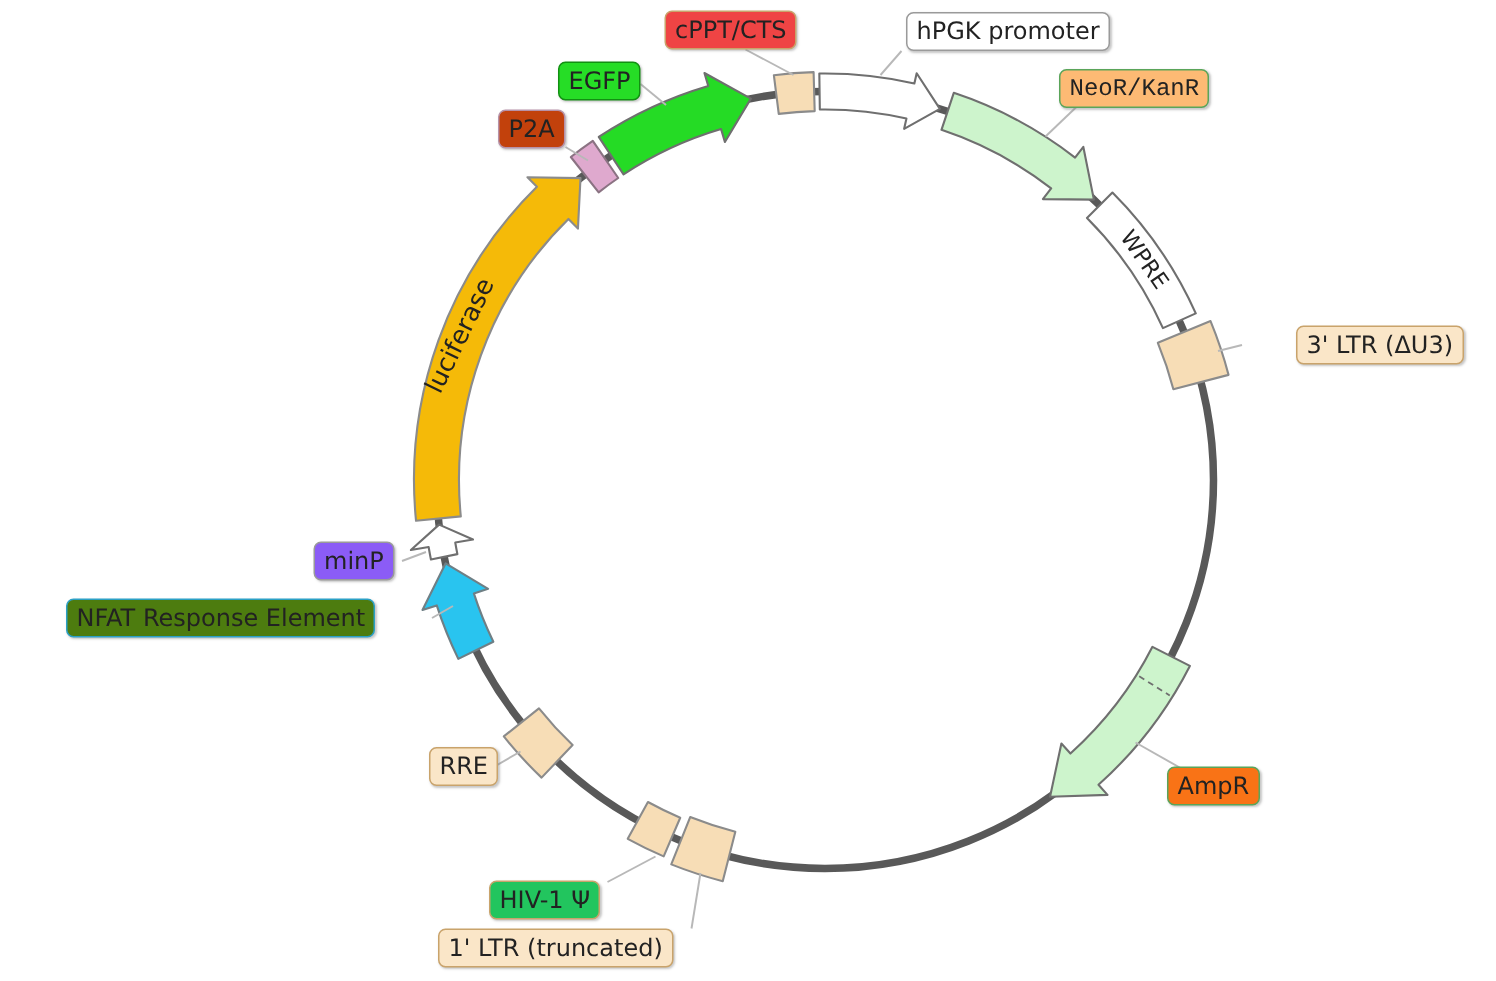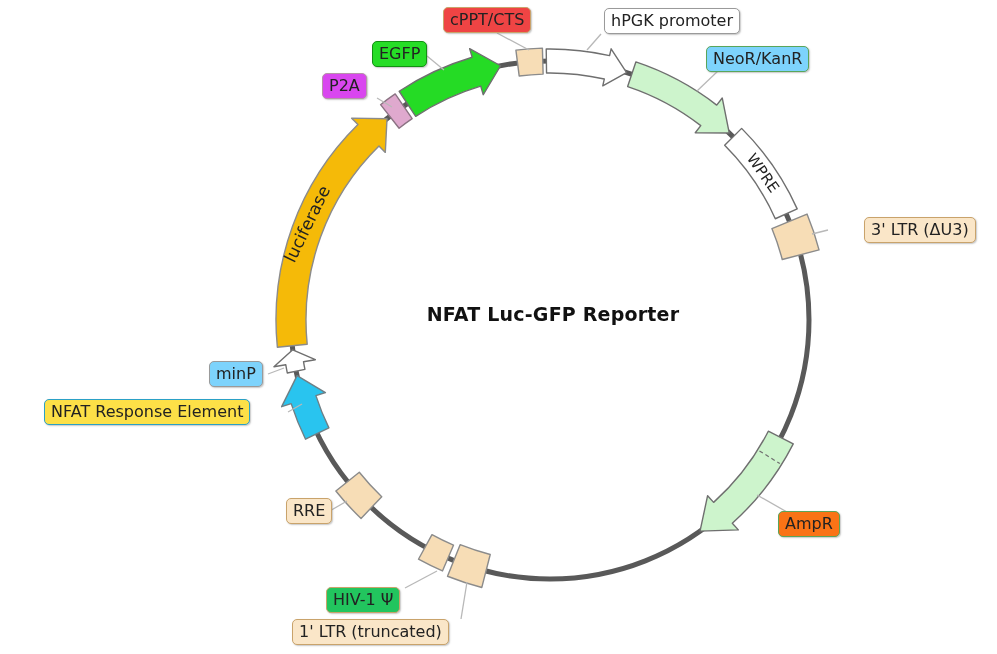--- a/index.html
+++ b/index.html
@@ -45,25 +45,24 @@
       <line x1="288" y1="412" x2="302" y2="404" stroke="#b8b8b8" stroke-width="1.3"></line>
       <line x1="268" y1="374" x2="284" y2="368" stroke="#b8b8b8" stroke-width="1.3"></line>
       <line x1="377" y1="98" x2="392" y2="107" stroke="#b8b8b8" stroke-width="1.3"></line>
       <line x1="427" y1="56" x2="444" y2="70" stroke="#b8b8b8" stroke-width="1.3"></line>
       <text transform="translate(763 173) rotate(55)" text-anchor="middle" dominant-baseline="central" font-size="15">WPRE</text>
       <text transform="translate(307 224) rotate(-64)" text-anchor="middle" dominant-baseline="central" font-size="17">luciferase</text>
     </svg>
   <div id="labels">
       <div class="flabel" style="left: 443px; top: 7px; background: #ef4444; border-color: rgb(201, 163, 107);">cPPT/CTS</div>
       <div class="flabel" style="left: 593px; top: 8px; background: rgb(255, 255, 255); border-color: rgb(154, 154, 154); margin-left: 11px;">hPGK promoter</div>
-      <div class="flabel" style="left: 706px; top: 46px; background: #7dd3fc; border-color: rgb(90, 165, 90);">NeoR/KanR</div>
+      <div class="flabel" style="left: 706px; top: 46px; background: #fdba74; border-color: rgb(90, 165, 90); font-family: Liberation Mono, monospace;">NeoR/KanR</div>
       <div class="flabel" style="left: 828px; top: 217px; background: rgb(250, 230, 200); border-color: rgb(201, 163, 107); margin-left: 36px;">3' LTR (ΔU3)</div>
       <div class="flabel" style="left: 778px; top: 511px; background: #f97316; border-color: rgb(90, 165, 90);">AmpR</div>
       <div class="flabel" style="left: 292px; top: 619px; background: rgb(250, 230, 200); border-color: rgb(201, 163, 107);">1' LTR (truncated)</div>
       <div class="flabel" style="left: 326px; top: 587px; background: #22c55e; border-color: rgb(201, 163, 107);">HIV-1 Ψ</div>
       <div class="flabel" style="left: 286px; top: 498px; background: rgb(250, 230, 200); border-color: rgb(201, 163, 107);">RRE</div>
-      <div class="flabel" style="left: 44px; top: 399px; background: #fde047; border-color: rgb(43, 160, 198);">NFAT Response Element</div>
-      <div class="flabel" style="left: 209px; top: 361px; background: #7dd3fc; border-color: rgb(154, 154, 154);">minP</div>
-      <div class="flabel" style="left: 322px; top: 73px; background: #d946ef; border-color: rgb(183, 146, 169);">P2A</div>
+      <div class="flabel" style="left: 44px; top: 399px; background: #4d7c0f; border-color: rgb(43, 160, 198);">NFAT Response Element</div>
+      <div class="flabel" style="left: 209px; top: 361px; background: #8b5cf6; border-color: rgb(154, 154, 154);">minP</div>
+      <div class="flabel" style="left: 332px; top: 73px; background: #c2410c; border-color: rgb(183, 146, 169);">P2A</div>
       <div class="flabel" style="left: 372px; top: 41px; background: rgb(38, 221, 38); border-color: rgb(18, 144, 18);">EGFP</div>
     </div>
-  <div class="title">NFAT Luc-GFP Reporter</div>
 </div>
 
 </body></html>

